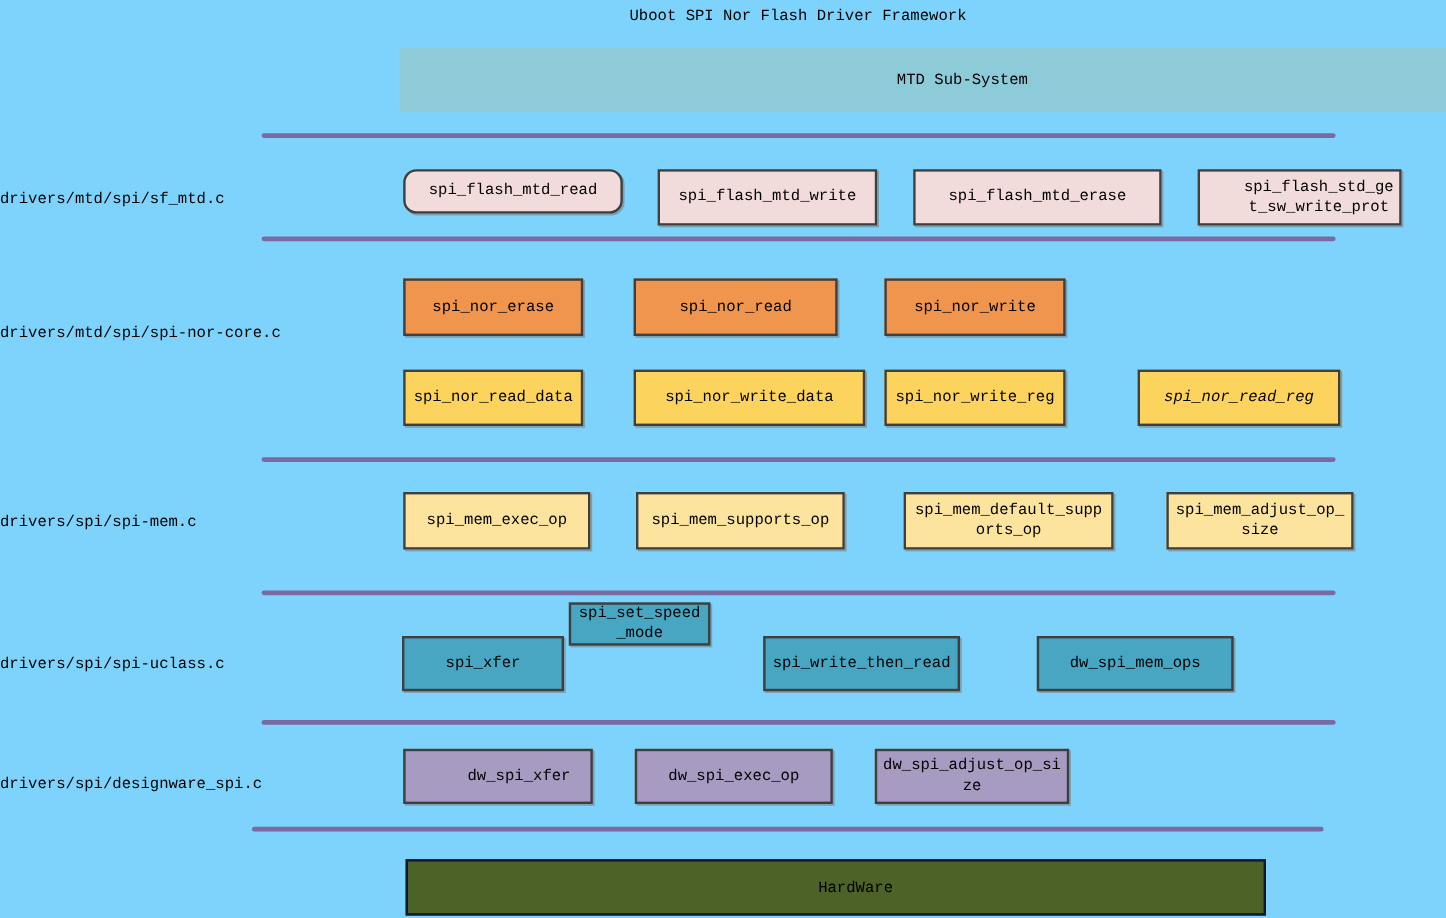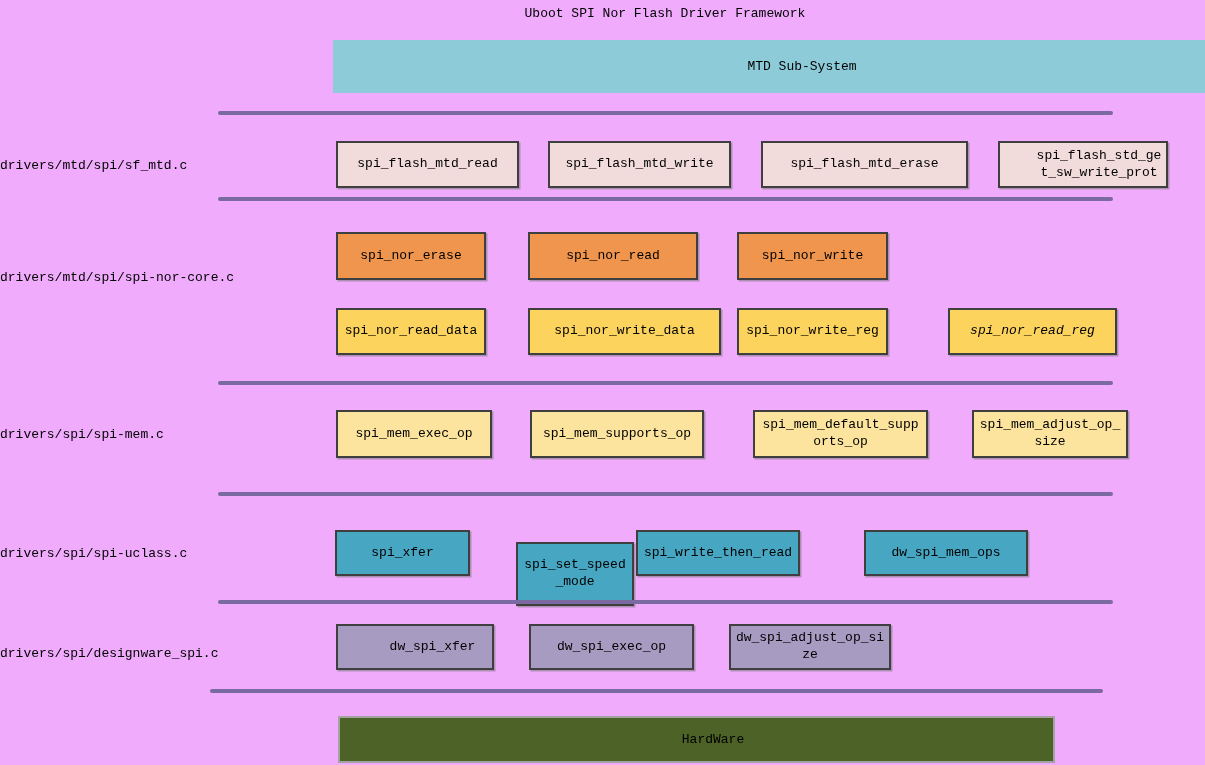--- a/index.html
+++ b/index.html
@@ -1,19 +1,19 @@
 <!DOCTYPE html>
 <html><head>
 <meta charset="utf-8">
 <style>
   html,body{margin:0;padding:0;background:#ffffff;}
   #canvas{
     position:relative;
     width:1205px;height:765px;
-    background:#f0abfc;
+    background:#7dd3fc;
     font-family:"Liberation Mono","DejaVu Sans Mono",monospace;
     color:#000000;
     overflow:hidden;
   }
   .title{
     position:absolute;
     top:6px;left:365px;width:600px;
     text-align:center;
     font-size:13px;
     letter-spacing:0px;
@@ -25,21 +25,21 @@
     font-size:13px;
     padding-left:33px;
   }
   .mtd-band{
     left:333px;top:40px;width:872px;height:53px;
     background:#8ecbd9;
   }
   .hw-band{
     left:338px;top:716px;width:717px;height:47px;
     background:#4d6227;
-    border:2px solid #a3a3a3;
+    border:2px solid #0f172a;
     box-sizing:border-box;
   }
   .divider{
     position:absolute;
     height:4px;
     background:#7b6aa1;
     border-radius:2px;
   }
   .file-label{
     position:absolute;
@@ -73,21 +73,21 @@
 
   <div class="title">Uboot SPI Nor Flash Driver Framework</div>
 
   <div class="band mtd-band">
     <span>MTD Sub-System</span>
   </div>
 
   <div class="divider" style="left:218px;top:111px;width:895px;"></div>
 
   <div class="file-label" style="top:158px;">drivers/mtd/spi/sf_mtd.c</div>
-  <div class="fbox c-pink" style="left:336px;top:141px;width:183px;height:47px;">spi_flash_mtd_read</div>
+  <div class="fbox c-pink" style="left:336px;top:141px;width:183px;height:37px;border-radius:11px;">spi_flash_mtd_read</div>
   <div class="fbox c-pink" style="left:548px;top:141px;width:183px;height:47px;">spi_flash_mtd_write</div>
   <div class="fbox c-pink" style="left:761px;top:141px;width:207px;height:47px;">spi_flash_mtd_erase</div>
   <div class="fbox c-pink" style="left:998px;top:141px;width:170px;height:47px;padding-left:36px;">spi_flash_std_get_sw_write_prot</div>
 
   <div class="divider" style="left:218px;top:197px;width:895px;"></div>
 
   <div class="file-label" style="top:270px;">drivers/mtd/spi/spi-nor-core.c</div>
   <div class="fbox c-orange" style="left:336px;top:232px;width:150px;height:48px;">spi_nor_erase</div>
   <div class="fbox c-orange" style="left:528px;top:232px;width:170px;height:48px;">spi_nor_read</div>
   <div class="fbox c-orange" style="left:737px;top:232px;width:151px;height:48px;">spi_nor_write</div>
@@ -102,21 +102,21 @@
   <div class="file-label" style="top:427px;">drivers/spi/spi-mem.c</div>
   <div class="fbox c-lyellow" style="left:336px;top:410px;width:156px;height:48px;">spi_mem_exec_op</div>
   <div class="fbox c-lyellow" style="left:530px;top:410px;width:174px;height:48px;">spi_mem_supports_op</div>
   <div class="fbox c-lyellow" style="left:753px;top:410px;width:175px;height:48px;">spi_mem_default_supports_op</div>
   <div class="fbox c-lyellow" style="left:972px;top:410px;width:156px;height:48px;">spi_mem_adjust_op_size</div>
 
   <div class="divider" style="left:218px;top:492px;width:895px;"></div>
 
   <div class="file-label" style="top:546px;">drivers/spi/spi-uclass.c</div>
   <div class="fbox c-teal" style="left:335px;top:530px;width:135px;height:46px;">spi_xfer</div>
-  <div class="fbox c-teal" style="left:474px;top:542px;width:118px;height:64px;margin-left:42px;">spi_set_speed_mode</div>
+  <div class="fbox c-teal" style="left:474px;top:502px;width:118px;height:36px;">spi_set_speed_mode</div>
   <div class="fbox c-teal" style="left:636px;top:530px;width:164px;height:46px;">spi_write_then_read</div>
   <div class="fbox c-teal" style="left:864px;top:530px;width:164px;height:46px;">dw_spi_mem_ops</div>
 
   <div class="divider" style="left:218px;top:600px;width:895px;"></div>
 
   <div class="file-label" style="top:646px;">drivers/spi/designware_spi.c</div>
   <div class="fbox c-purple" style="left:336px;top:624px;width:158px;height:46px;padding-left:39px;">dw_spi_xfer</div>
   <div class="fbox c-purple" style="left:529px;top:624px;width:165px;height:46px;">dw_spi_exec_op</div>
   <div class="fbox c-purple" style="left:729px;top:624px;width:162px;height:46px;">dw_spi_adjust_op_size</div>
 

